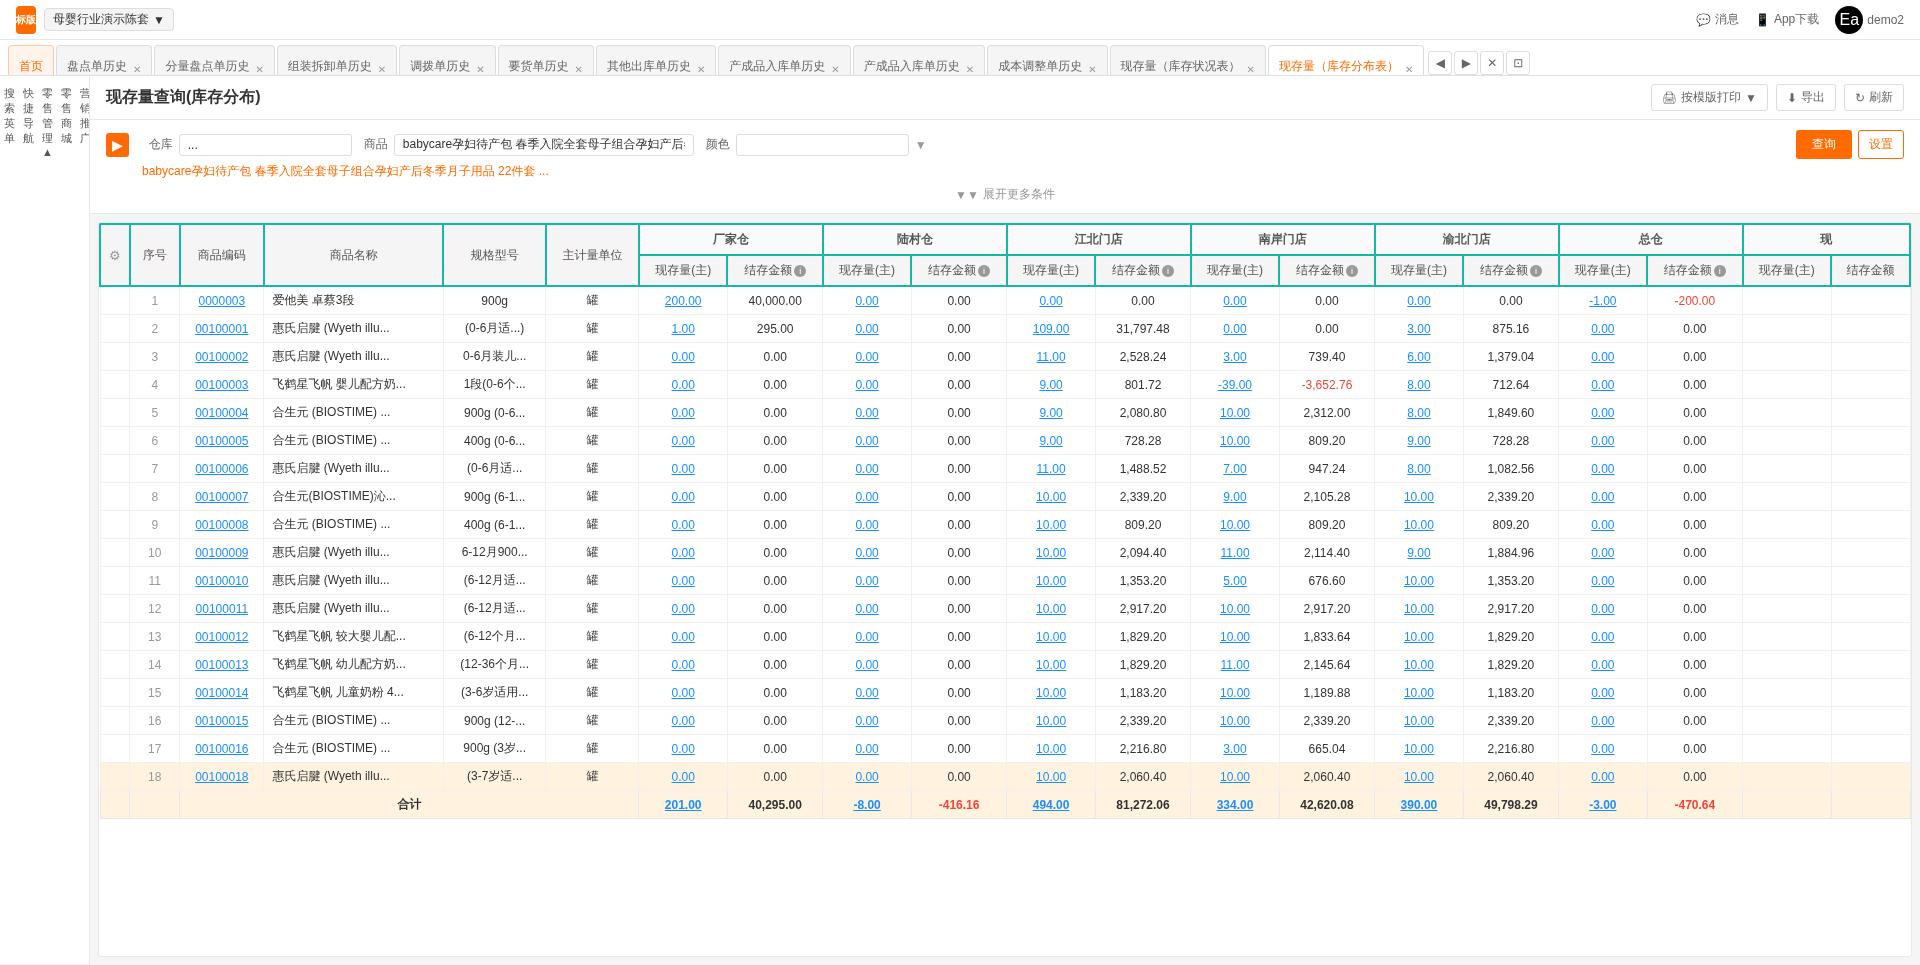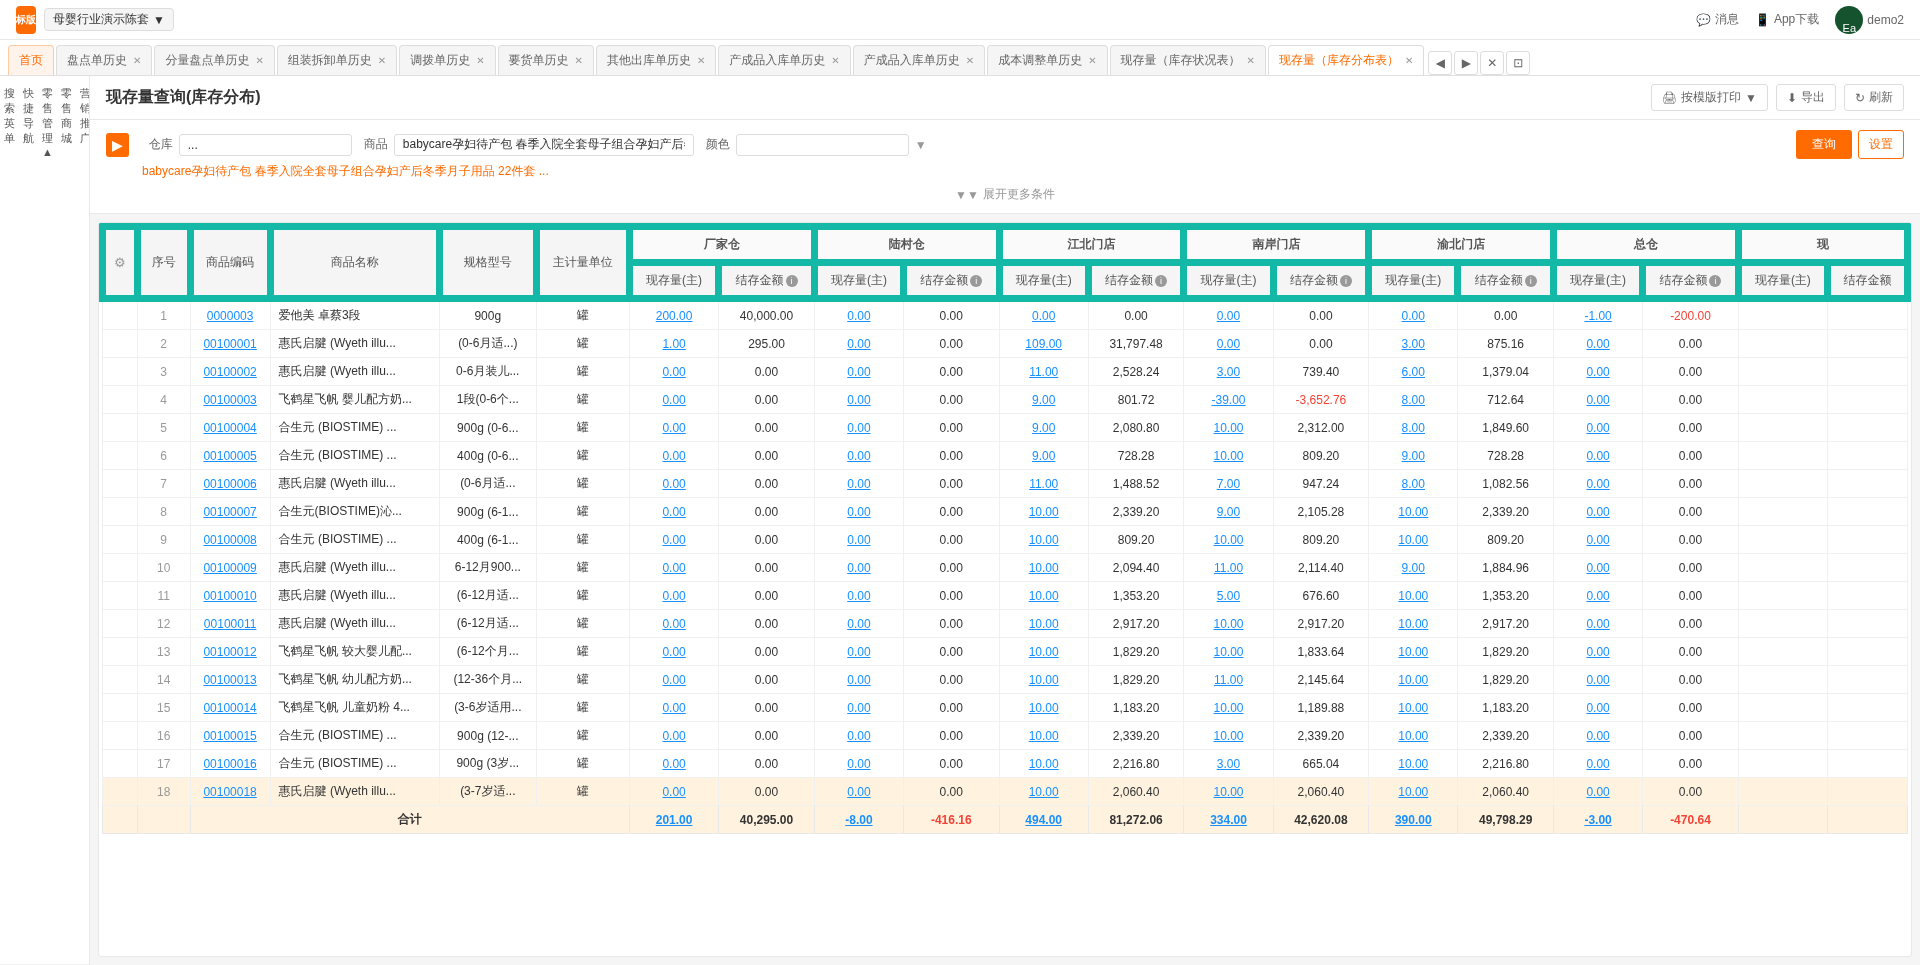--- a/index.html
+++ b/index.html
@@ -6,25 +6,25 @@
     body { font-family: 'Microsoft YaHei', Arial, sans-serif; font-size: 12px; background: #f5f5f5; color: #333; overflow: hidden; }
     
     
     .top-bar { height: 40px; background: #fff; display: flex; align-items: center; justify-content: space-between; padding: 0 16px; border-bottom: 1px solid #e8e8e8; }
     .top-bar-left { display: flex; align-items: center; gap: 8px; }
     .logo-area { display: flex; align-items: center; gap: 6px; }
     .logo-icon { width: 20px; height: 28px; background: #ff6b00; border-radius: 4px; display: flex; align-items: center; justify-content: center; color: white; font-size: 10px; font-weight: bold; }
     .industry-selector { display: flex; align-items: center; gap: 4px; background: #f5f5f5; border: 1px solid #ddd; border-radius: 4px; padding: 2px 8px; cursor: pointer; }
     .top-bar-right { display: flex; align-items: center; gap: 16px; }
     .top-bar-btn { display: flex; align-items: center; gap: 4px; color: #666; cursor: pointer; font-size: 12px; }
-    .user-avatar { width: 28px; height: 28px; border-radius: 50%; background: #14532d; display: flex; align-items: flex-end; justify-content: center; color: white; font-size: 11px; }
+    .user-avatar { width: 28px; height: 28px; border-radius: 50%; background: #000000; display: flex; align-items: center; justify-content: center; color: white; font-size: 16px; }
 
     
     .tab-bar { height: 36px; background: #fff; display: flex; align-items: flex-end; padding: 0 8px; border-bottom: 1px solid #e0e0e0; overflow: hidden; }
-    .tab-item { height: 30px; padding: 0 10px; display: flex; align-items: center; gap: 6px; border: 1px solid #ddd; border-bottom: none; border-radius: 4px 4px 0 0; background: #f5f5f5; cursor: pointer; white-space: nowrap; font-size: 12px; color: #666; margin-right: 2px; }
+    .tab-item { height: 30px; padding: 0 10px; display: flex; align-items: flex-end; gap: 6px; border: 1px solid #ddd; border-bottom: none; border-radius: 4px 4px 0 0; background: #f5f5f5; cursor: pointer; white-space: nowrap; font-size: 12px; color: #666; margin-right: 2px; }
     .tab-item.active { background: #fff; color: #ff6b00; border-color: #ddd; border-bottom-color: #fff; }
     .tab-item.home { background: #fff3ec; color: #ff6b00; border-color: #ffcaa0; }
     .tab-close { color: #999; font-size: 10px; cursor: pointer; }
     .tab-nav-btn { width: 24px; height: 24px; display: flex; align-items: center; justify-content: center; border: 1px solid #ddd; border-radius: 3px; cursor: pointer; margin-left: 2px; background: #fff; color: #666; font-size: 12px; }
 
     
     .main-layout { display: flex; height: calc(965px - 76px); }
 
     
     .sidebar { width: 90px; background: #fff; border-right: 1px solid #e8e8e8; display: flex; overflow-y: auto; }
@@ -51,21 +51,21 @@
     .search-btn { background: #ff6b00; color: #fff; border: none; border-radius: 3px; padding: 5px 16px; cursor: pointer; font-size: 12px; }
     .setting-btn { background: #fff; color: #ff6b00; border: 1px solid #ff6b00; border-radius: 3px; padding: 5px 10px; cursor: pointer; font-size: 12px; }
     .orange-arrow { background: #ff6b00; color: #fff; border: none; border-radius: 3px; padding: 4px 6px; cursor: pointer; font-size: 14px; margin-right: 8px; }
     .expand-row { display: flex; justify-content: center; margin-top: 6px; }
     .expand-btn { display: flex; align-items: center; gap: 4px; color: #999; cursor: pointer; font-size: 12px; border: none; background: none; }
 
     
     .table-container { flex: 1; overflow: auto; background: #fff; margin: 8px; border: 1px solid #e8e8e8; border-radius: 3px; }
     table { width: 100%; border-collapse: collapse; font-size: 12px; }
     thead tr { background: #f5f5f5; }
-    th { padding: 6px 8px; text-align: center; border: 7px solid #14b8a6; color: #555; font-weight: normal; white-space: nowrap; position: sticky; top: 0; background: #f5f5f5; z-index: 1; }
+    th { padding: 6px 8px; text-align: center; border: 2px solid #14b8a6; color: #555; font-weight: normal; white-space: nowrap; position: sticky; top: 0; background: #f5f5f5; z-index: 1; }
     th.group-header { background: #fafafa; font-weight: bold; }
     td { padding: 5px 8px; text-align: center; border: 1px solid #f0f0f0; color: #333; white-space: nowrap; }
     tr.selected td { background: #fff3e0; margin-left: 26px; }
     td.text-left { text-align: left; }
     td.negative { color: #f44336; }
     td.link { color: #1890ff; cursor: pointer; text-decoration: underline; }
     .settings-col { width: 28px; }
     .row-number { color: #999; }
     tfoot td { background: #fff3e0; font-weight: bold; border: 1px solid #e8e8e8; padding: 5px 8px; }
 

